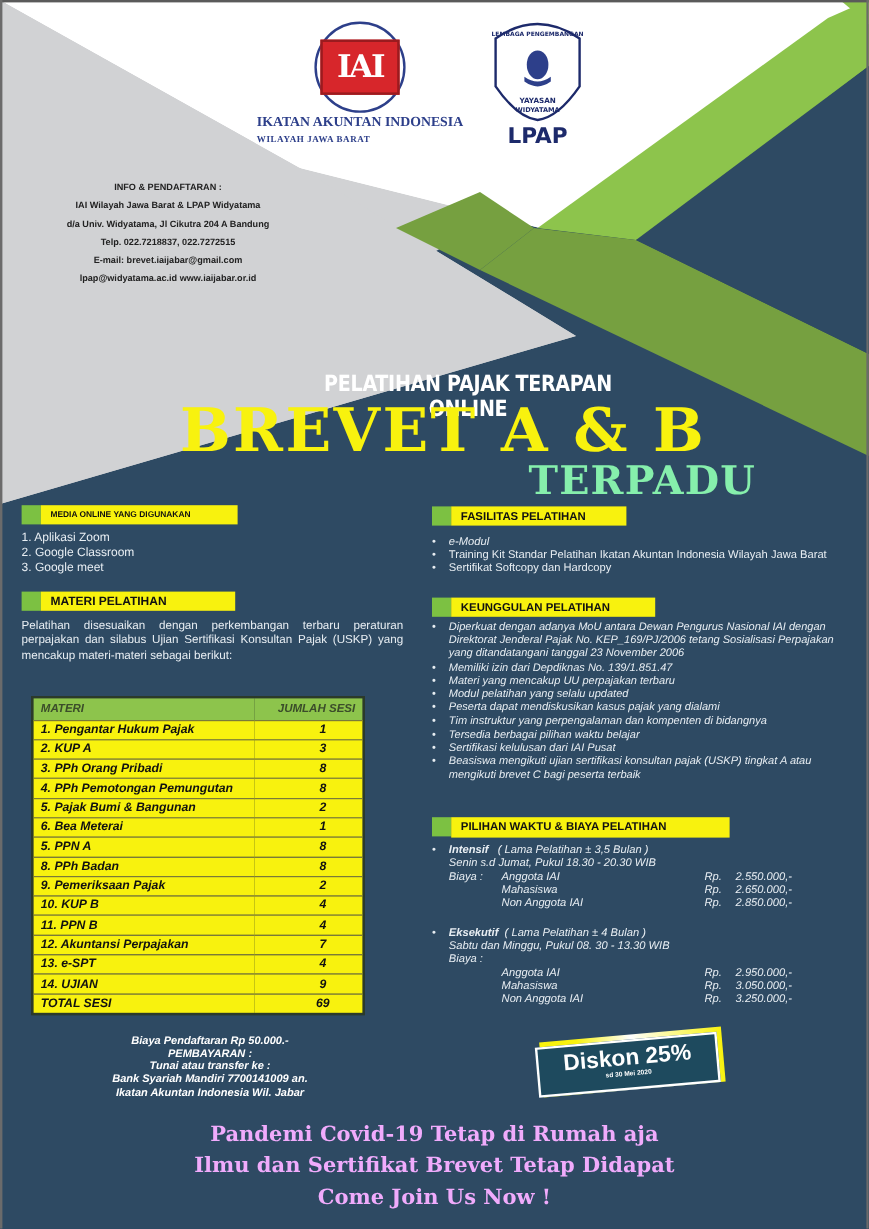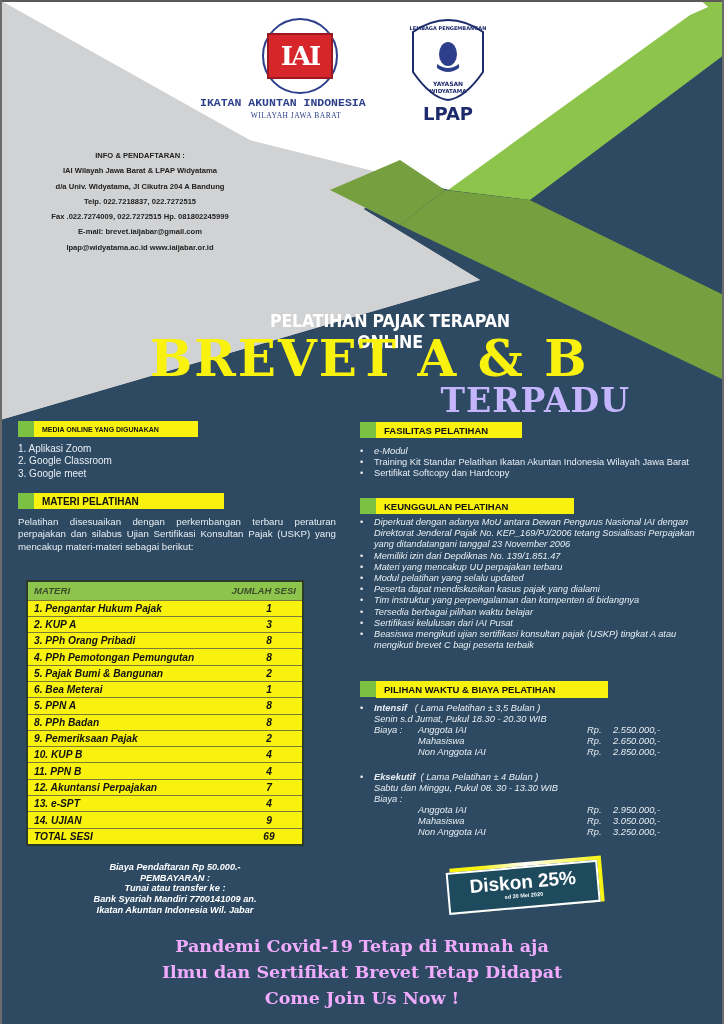--- a/index.html
+++ b/index.html
@@ -6,66 +6,66 @@
   html, body { width: 724px; height: 1024px; overflow: hidden; background: #2e4a63; }
   body { position: relative; font-family: "Liberation Sans", sans-serif; }
 
   #bg { position: absolute; left: 0; top: 0; width: 724px; height: 1024px; }
 
   .abs { position: absolute; }
 
   
   .iai-logo { left: 262px; top: 18px; width: 76px; width: 76px; height: 76px; border: 2px solid #2d3f8a; border-radius: 50%; background: #fff; display:flex; align-items:center; justify-content:center; }
   .iai-mark { width: 66px; height: 46px; background: #d7262b; color:#fff; font-family: "DejaVu Serif", serif; font-weight: bold; font-size: 26px; display:flex; align-items:center; justify-content:center; border: 2px solid #9a1b1f; letter-spacing:-2px; }
-  .iai-name { left: 200px; top: 96px; width: 200px; text-align:left; color: #2d3f8a; font-family: Liberation Mono, monospace; font-weight: bold; font-size: 11.5px; }
-  .iai-sub { left: 196px; top: 111px; width: 200px; text-align:center; color: #2d3f8a; font-family: "Liberation Serif", serif; font-weight: normal; font-size: 7.5px; letter-spacing: 0.5px; }
+  .iai-name { left: 200px; top: 96px; width: 200px; text-align:center; color: #2d3f8a; font-family: Liberation Serif, serif; font-weight: bold; font-size: 11.5px; }
+  .iai-sub { left: 214px; top: 111px; width: 200px; text-align:left; color: #2d3f8a; font-family: "Liberation Serif", serif; font-weight: bold; font-size: 7.5px; letter-spacing: 0.5px; }
 
   .lpap-shield { left: 405px; top: 14px; width: 86px; height: 88px; }
   .lpap-text { left: 408px; top: 103px; width: 80px; text-align:center; color: #1d2a6b; font-family:"DejaVu Sans", sans-serif; font-weight: bold; font-size: 18px; }
 
   
   .info { left: 20px; top: 148px; width: 240px; text-align: center; color: #222; font-size: 7.6px; font-weight: bold; line-height: 15.3px; }
 
   
   .subtitle { left: 210px; top: 310px; width: 360px; text-align:center; color:#fff; font-family: "DejaVu Sans", sans-serif; font-weight:bold; font-size: 18.5px; letter-spacing: -0.3px; transform: scaleX(0.86); transform-origin: center; }
   .title { left: 150px; top: 333px; width: 480px; text-align: left; color: #f8f20e; font-family: "DejaVu Serif", serif; font-weight: bold; font-size: 50px; letter-spacing: 2px; line-height: 52px; }
-  .title2 { left: 380px; top: 381px; width: 250px; text-align: right; color: #c4b5fd; font-family: "DejaVu Serif", serif; font-weight: bold; font-size: 33px; letter-spacing: 1px; }
+  .title2 { left: 380px; top: 381px; width: 250px; text-align: right; color: #86efac; font-family: "DejaVu Serif", serif; font-weight: bold; font-size: 33px; letter-spacing: 1px; }
 
   
   .sec-head { display:flex; height: 16px; align-items:stretch; }
   .sec-head .green { width: 16px; background: #7cc142; }
   .sec-head .yel { background: #f8f20e; color:#111; font-weight:bold; padding: 0 8px; display:flex; align-items:center; }
 
   .media-head { left: 18px; top: 421px; }
   .media-head .yel { width: 164px; font-size: 7px; }
   .media-list { left: 18px; top: 443px; color: #e8eef3; font-size: 10px; line-height: 12.3px; }
 
   .materi-head { left: 18px; top: 493px; }
-  .materi-head .yel { width: 190px; font-size: 10px; height: 16px; }
+  .materi-head .yel { width: 162px; font-size: 10px; height: 16px; }
   .materi-desc { left: 18px; top: 516px; width: 318px; color:#e8eef3; font-size: 9.7px; line-height: 12.3px; text-align: justify; }
 
   
   .tbl-wrap { left: 26px; top: 580px; width: 278px; border: 2px solid #2b3a2a; background: #2b3a2a; font-style: italic; }
   table { width: 100%; border-collapse: collapse; }
   th { background: #8dc44c; color:#3b4d2a; font-size: 9.6px; font-weight: bold; text-align:left; padding: 3px 6px; height: 18px; }
   th.num { text-align: right; }
   td { background: #f8f20e; color: #111; font-size: 10.2px; font-weight: bold; padding: 0 6px; height: 16.3px; border-top: 1px solid #7a7a3a; }
   td.num { text-align: center; width: 90px; padding-left: 30px; }
   tr.total td { font-size: 10.2px; }
 
   .pay { left: 40px; top: 862px; width: 270px; text-align:center; color:#fff; font-style: italic; font-weight: bold; font-size: 9.2px; line-height: 10.7px; }
 
   
   .fas-head { left: 360px; top: 422px; }
   .fas-head .yel { width: 146px; font-size: 9.5px; }
   .fas-list { left: 360px; top: 446px; width: 340px; color:#e8eef3; font-size: 9.3px; line-height: 11.2px; }
   .bul { display:inline-block; width: 14px; }
 
   .keu-head { left: 360px; top: 498px; }
-  .keu-head .yel { width: 198px; font-size: 9.5px; }
+  .keu-head .yel { width: 170px; font-size: 9.5px; }
   .keu-list { left: 360px; top: 517px; width: 350px; color:#e8eef3; font-size: 9.2px; line-height: 11.2px; font-style: italic; }
   .keu-list .item { display:flex; }
   .keu-list .item .bul { flex: 0 0 14px; font-style: normal; }
 
   .pil-head { left: 360px; top: 681px; }
   .pil-head .yel { width: 232px; font-size: 9.5px; height: 17px; }
 
   .prog { color:#e8eef3; font-size: 9.3px; line-height: 11.1px; font-style: italic; }
   .prog-1 { left: 360px; top: 703px; width: 340px; }
   .prog-2 { left: 360px; top: 772px; width: 340px; }
@@ -131,21 +131,20 @@
   <text x="43" y="79" font-size="5.5" font-family="DejaVu Sans, sans-serif" font-weight="bold" fill="#1d2a6b" text-anchor="middle">WIDYATAMA</text>
   <text x="43" y="16" font-size="5" font-family="DejaVu Sans, sans-serif" font-weight="bold" fill="#1d2a6b" text-anchor="middle">LEMBAGA PENGEMBANGAN</text>
 </svg>
 <div class="abs lpap-text">LPAP</div>
 
 <div class="abs info">
   <div>INFO &amp; PENDAFTARAN :</div>
   <div>IAI Wilayah Jawa Barat &amp; LPAP Widyatama</div>
   <div>d/a Univ. Widyatama, Jl Cikutra  204 A Bandung</div>
   <div>Telp. 022.7218837, 022.7272515</div>
-  <div>Fax .022.7274009, 022.7272515 Hp. 081802245999</div>
   <div>E-mail: brevet.iaijabar@gmail.com</div>
   <div>lpap@widyatama.ac.id  www.iaijabar.or.id</div>
 </div>
 
 <div class="abs subtitle">PELATIHAN PAJAK TERAPAN ONLINE</div>
 <div class="abs title">BREVET A &amp; B</div>
 <div class="abs title2">TERPADU</div>
 
 <div class="abs sec-head media-head">
   <div class="green"></div>

